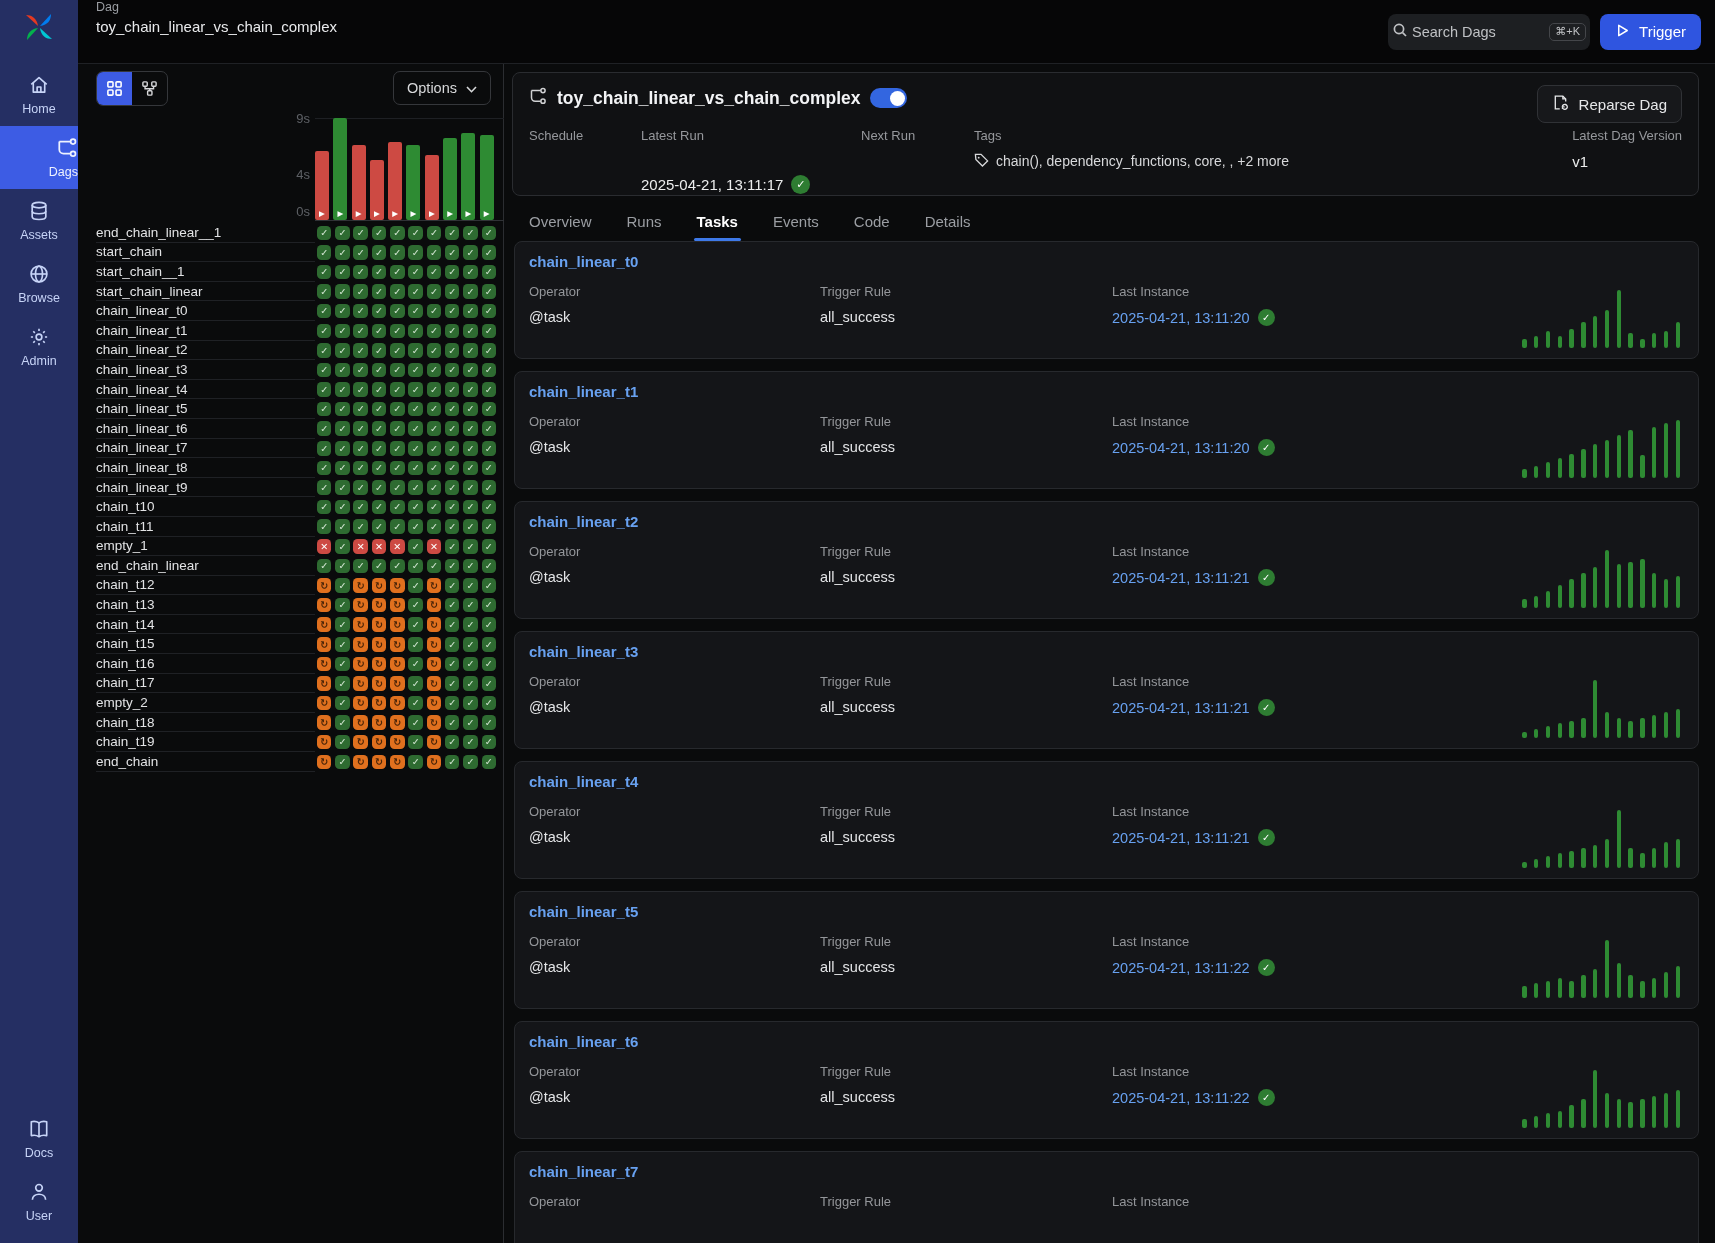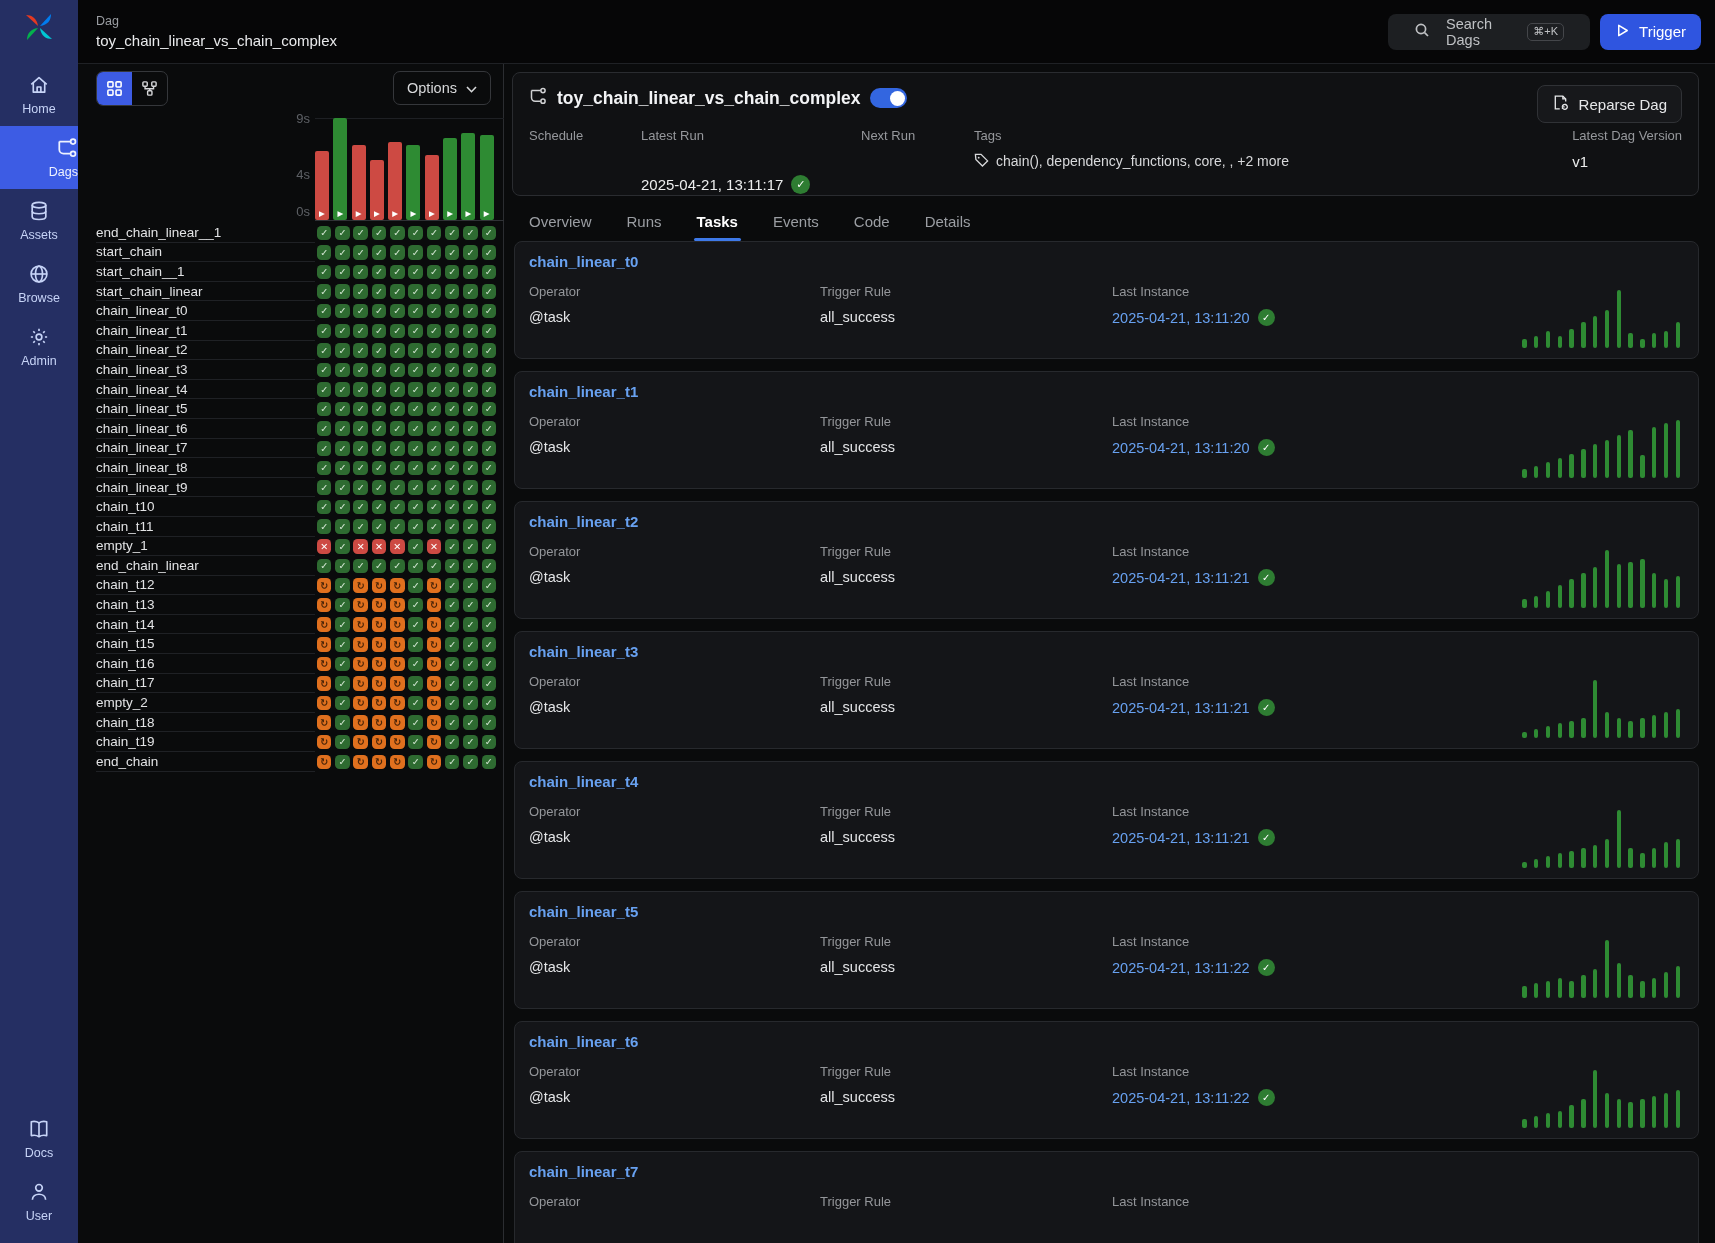--- a/index.html
+++ b/index.html
@@ -13,27 +13,27 @@
   .nav-item{width:78px;padding:11px 0 10px;display:flex;flex-direction:column;align-items:center;gap:6px;
             color:#c7d4f7;font-size:12.5px;cursor:pointer;}
   .nav-item svg{display:block;}
   .nav-item.active{background:#3d5ce4;color:#eef2ff;align-items:flex-end;}
   .nav-spacer{flex:1;}
   .nav-bottom{margin-bottom:10px;width:78px;}
 
   
   .main{flex:1;display:flex;flex-direction:column;min-width:0;}
   .topbar{height:64px;flex-shrink:0;background:#060607;border-bottom:1px solid #1f2125;
-          display:flex;align-items:center;padding:0 14px 0 18px;}
+          display:flex;padding:0 14px 0 18px;}
   .crumbs{display:flex;flex-direction:column;gap:4px;}
   .crumb{font-size:12.5px;color:#9b9ea3;}
   .page-title{font-size:15px;color:#e9eaec;}
   .topbar-right{margin-left:auto;display:flex;align-items:center;gap:10px;}
   .searchbox{width:202px;height:36px;background:#1d1f22;border-radius:8px;display:flex;align-items:center;
-             gap:16px;padding:0 26px;color:#bfc1c4;font-size:14.5px;cursor:text;}
+             gap:4px;padding:0 4px;color:#bfc1c4;font-size:14.5px;cursor:text;}
   .kbd{margin-left:auto;border:1px solid #44464a;border-radius:5px;font-size:11px;padding:1.5px 5px;color:#bfc1c4;}
   .trigger-btn{height:36px;padding:0 15px;background:#2f55e0;border:none;border-radius:8px;color:#fff;
                display:flex;align-items:center;gap:9px;font-size:15px;cursor:pointer;font-family:inherit;}
 
   .content{flex:1;display:flex;min-height:0;}
 
   
   .left-panel{width:425px;flex-shrink:0;padding:6px 0 0 18px;position:relative;}
   .controls{display:flex;align-items:center;height:36px;}
   .seg{display:flex;border:1px solid #35373b;border-radius:7px;overflow:hidden;}

